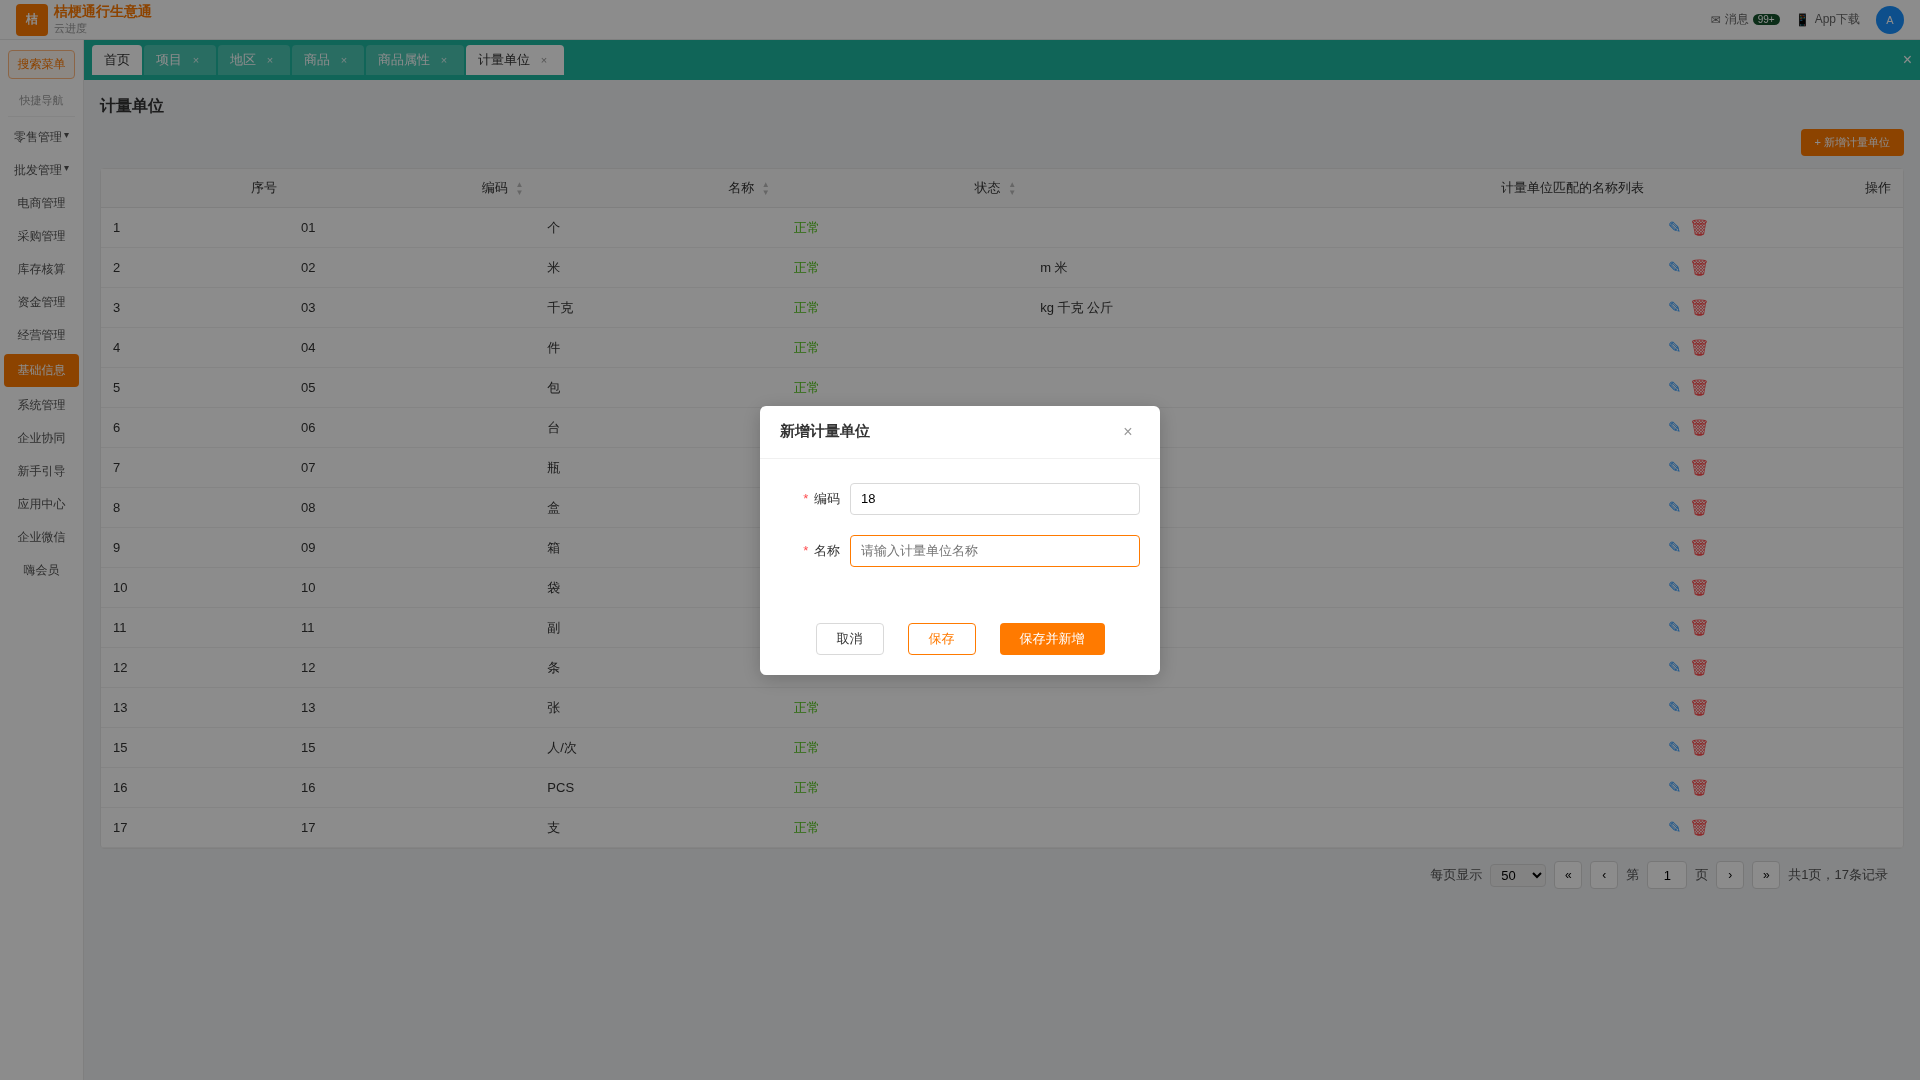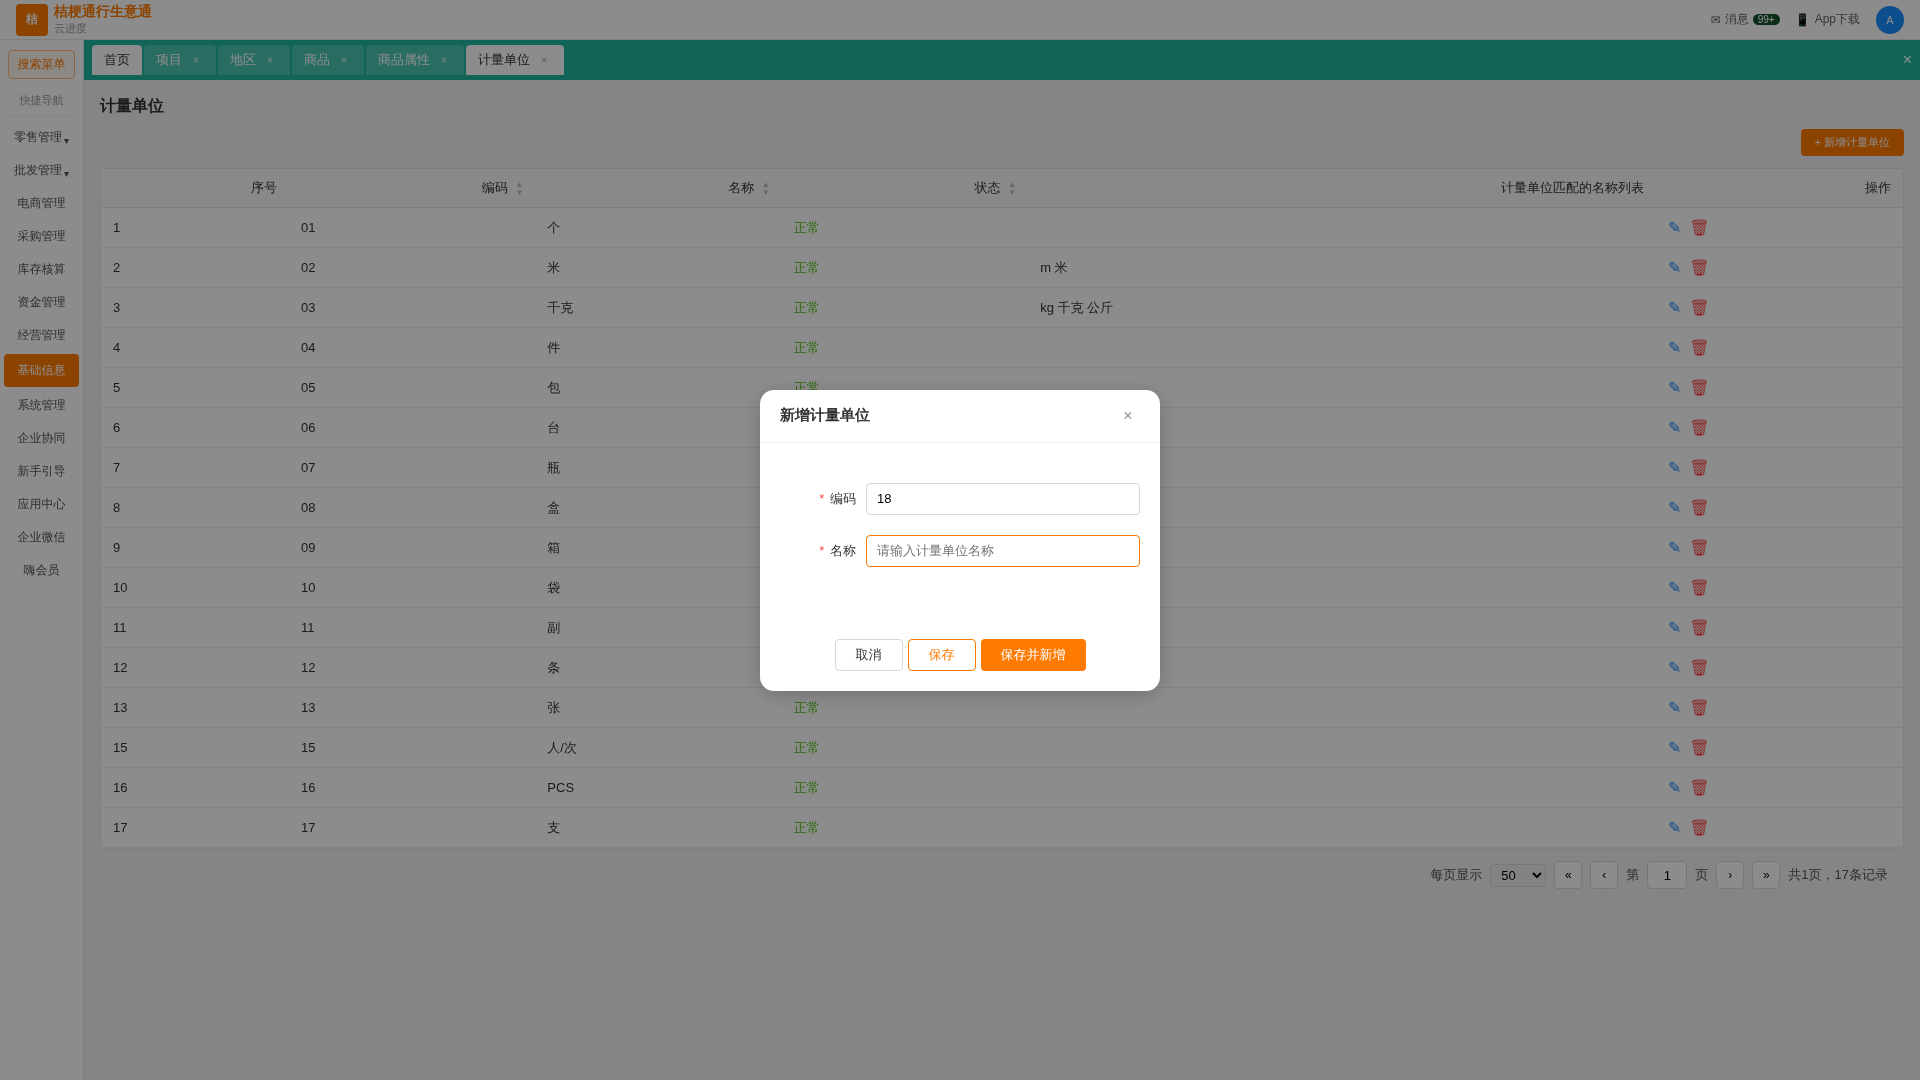--- a/index.html
+++ b/index.html
@@ -20,21 +20,21 @@
 
     
     .main-layout { display: flex; flex: 1; overflow: hidden; }
 
     
     .sidebar { width: 84px; background: #fff; border-right: 1px solid #e8e8e8; display: flex; flex-direction: column; overflow-y: auto; flex-shrink: 0; }
     .sidebar-search { padding: 10px 8px; }
     .sidebar-search-btn { width: 100%; background: #fff7f0; border: 1px solid #ffb980; border-radius: 4px; padding: 5px 4px; color: #ff7a00; font-size: 12px; cursor: pointer; text-align: center; }
     .sidebar-item { padding: 8px 4px; text-align: center; cursor: pointer; font-size: 12px; color: #555; }
     .sidebar-item.active { background: #ff7a00; color: white; border-radius: 4px; margin: 2px 4px; }
-    .sidebar-item-with-arrow { display: flex; align-items: flex-end; justify-content: center; gap: 2px; }
+    .sidebar-item-with-arrow { display: flex; align-items: flex-start; justify-content: center; gap: 2px; }
     .arrow-down { font-size: 10px; }
     .sidebar-divider { height: 1px; background: #f0f0f0; margin: 4px 8px; }
 
     
     .content-area { flex: 1; display: flex; flex-direction: column; overflow: hidden; }
 
     
     .tab-bar { height: 40px; background: #1eb8a0; display: flex; align-items: center; padding: 0 8px; gap: 2px; flex-shrink: 0; }
     .tab { display: flex; align-items: center; gap: 6px; padding: 6px 12px; background: rgba(255,255,255,0.2); border-radius: 4px 4px 0 0; color: white; cursor: pointer; font-size: 13px; }
     .tab.active { background: #fff; color: #333; }
@@ -64,31 +64,31 @@
     .action-delete { color: #ff4d4f; cursor: pointer; font-size: 16px; }
 
     
     .pagination { display: flex; align-items: center; justify-content: flex-end; padding: 12px 16px; gap: 8px; font-size: 13px; color: #555; }
     .page-size-select { border: 1px solid #d9d9d9; border-radius: 4px; padding: 2px 6px; font-size: 13px; }
     .page-btn { width: 28px; height: 28px; border: 1px solid #d9d9d9; border-radius: 4px; display: flex; align-items: center; justify-content: center; cursor: pointer; background: white; font-size: 12px; }
     .page-input { width: 40px; height: 28px; border: 1px solid #d9d9d9; border-radius: 4px; text-align: center; font-size: 13px; }
 
     
     .modal-overlay { position: fixed; top: 0; left: 0; width: 100%; height: 100%; background: rgba(0,0,0,0.45); z-index: 1000; display: flex; align-items: center; justify-content: center; }
-    .modal { background: white; border-radius: 14px; width: 400px; box-shadow: 0 4px 20px rgba(0,0,0,0.2); }
+    .modal { background: white; border-radius: 6px; width: 400px; box-shadow: 0 4px 20px rgba(0,0,0,0.2); }
     .modal-header { display: flex; align-items: center; justify-content: space-between; padding: 14px 20px; border-bottom: 1px solid #f0f0f0; }
     .modal-title { font-size: 15px; font-weight: 600; color: #333; }
     .modal-close { cursor: pointer; color: #999; font-size: 16px; width: 24px; height: 24px; display: flex; align-items: center; justify-content: center; border-radius: 4px; }
-    .modal-body { padding: 40px 20px; margin-left: 16px; }
+    .modal-body { padding: 24px 20px; }
     .form-row { display: flex; align-items: center; margin-bottom: 20px; }
     .form-label { width: 60px; text-align: right; margin-right: 10px; font-size: 13px; color: #333; }
     .form-label .required { color: #ff4d4f; margin-right: 2px; }
     .form-input { flex: 1; height: 32px; border: 1px solid #d9d9d9; border-radius: 4px; padding: 0 10px; font-size: 13px; outline: none; }
     .form-input.name-input { border-color: #ff7a00; }
-    .modal-footer { display: flex; justify-content: center; gap: 5px; padding: 12px 20px 20px; }
+    .modal-footer { display: flex; justify-content: center; gap: 24px; padding: 12px 20px 20px; }
     .btn-cancel { height: 32px; padding: 0 20px; border: 1px solid #d9d9d9; border-radius: 4px; background: white; color: #333; cursor: pointer; font-size: 13px; }
     .btn-save { height: 32px; padding: 0 20px; border: none; border-radius: 4px; background: white; color: #ff7a00; border: 1px solid #ff7a00; cursor: pointer; font-size: 13px; }
     .btn-save-new { height: 32px; padding: 0 20px; border: none; border-radius: 4px; background: #ff7a00; color: white; cursor: pointer; font-size: 13px; }
   </style>
 </head>
 <body>
 
 <div class="top-bar">
   <div class="top-bar-left">
     <div class="logo-area">

